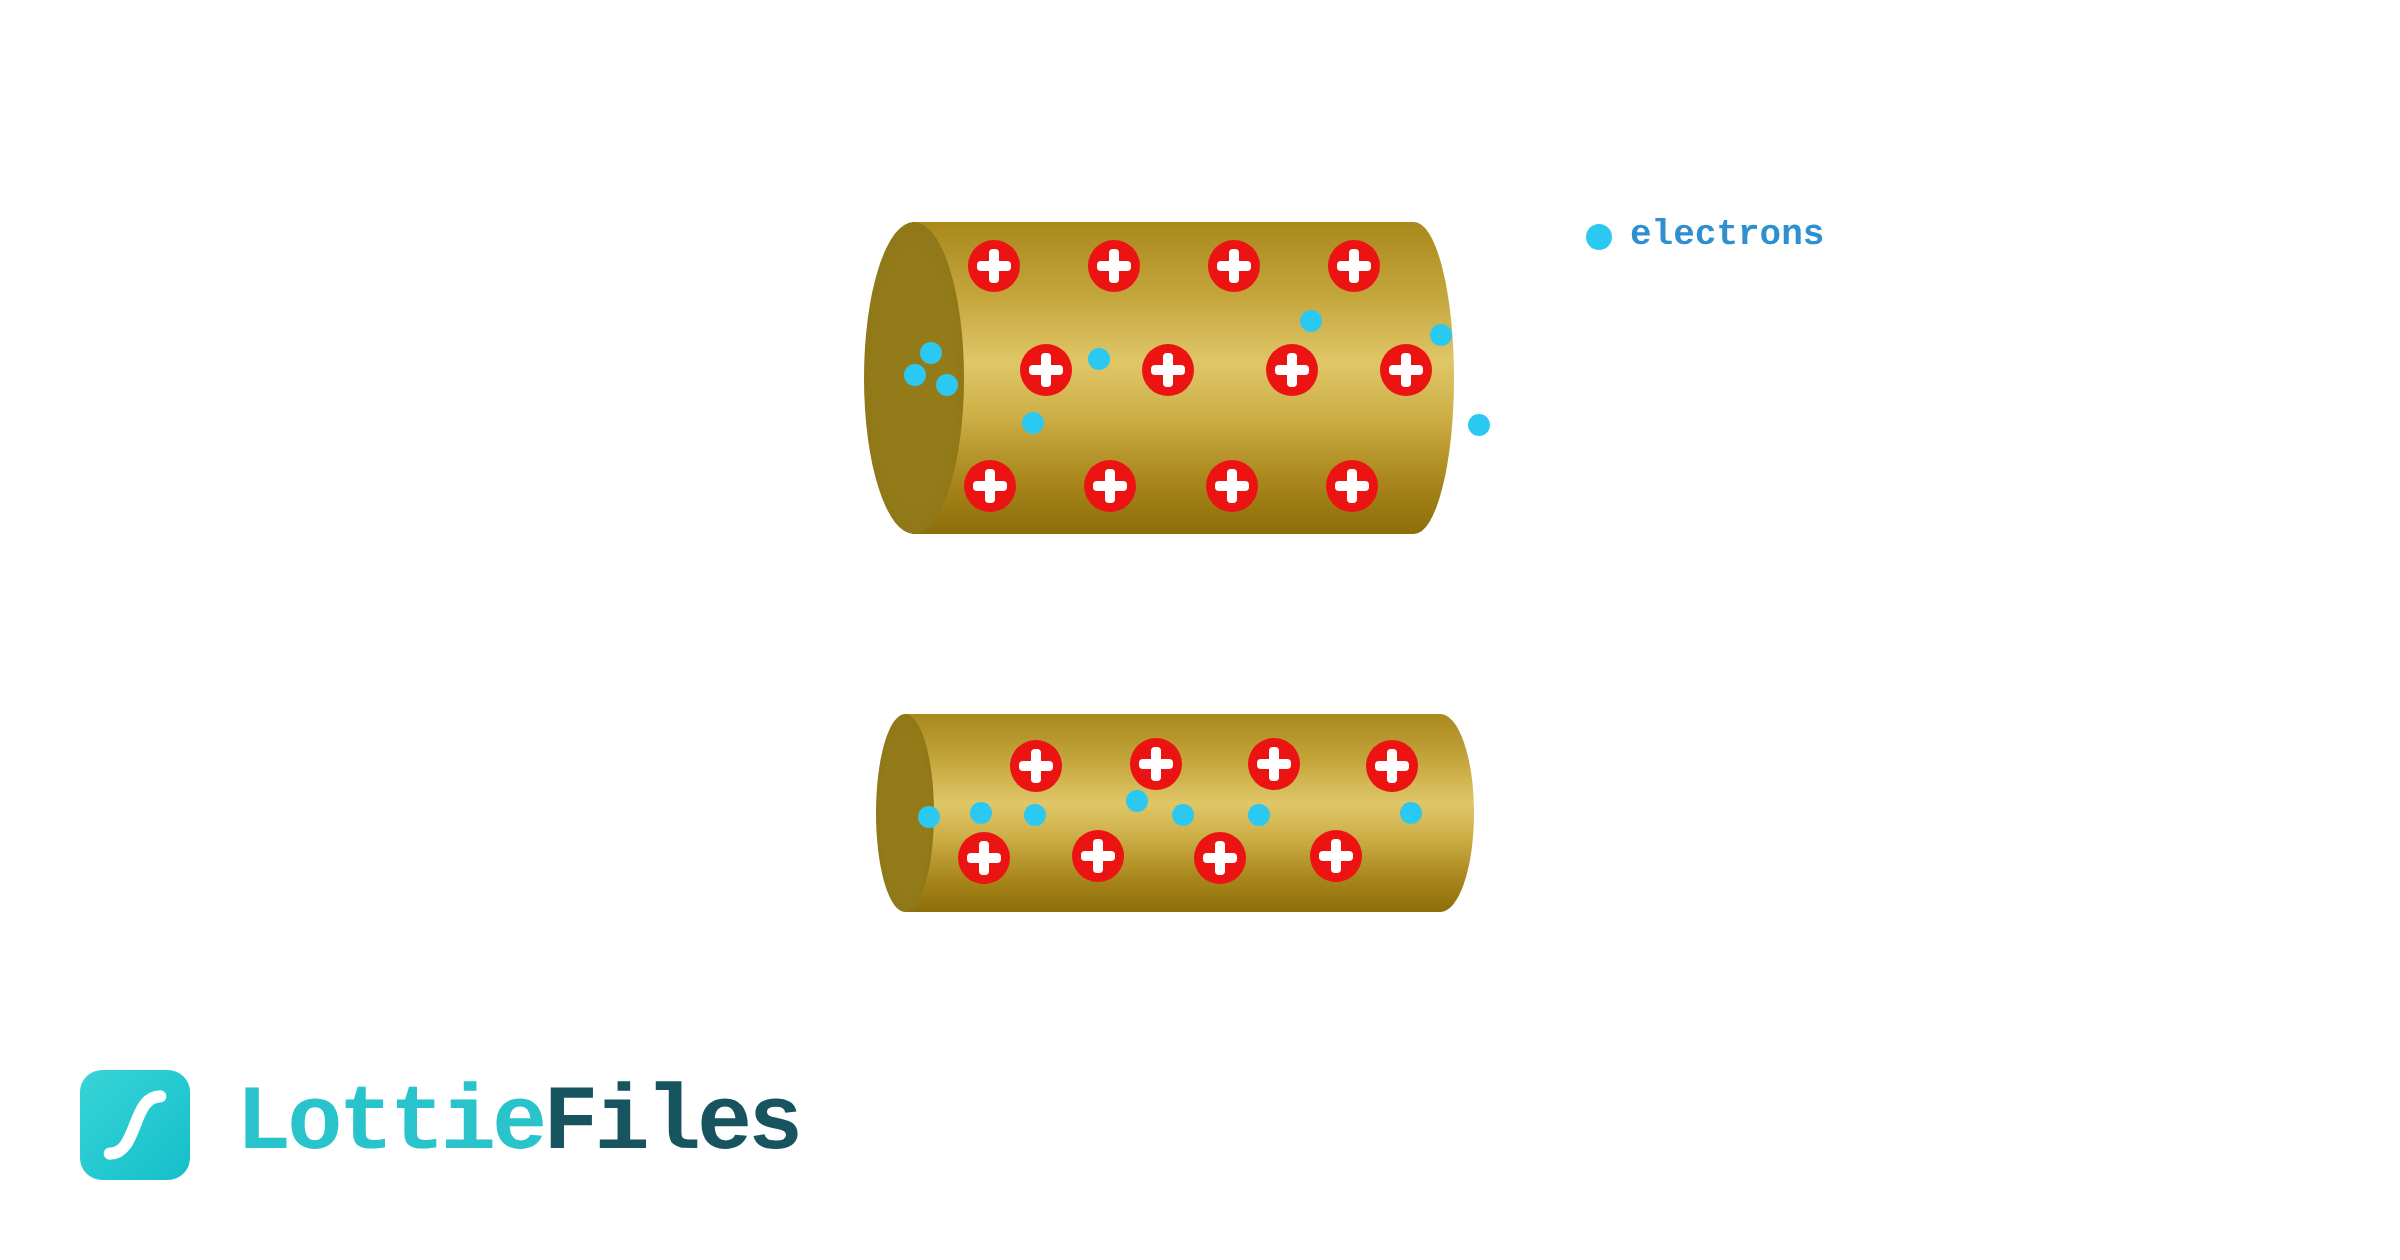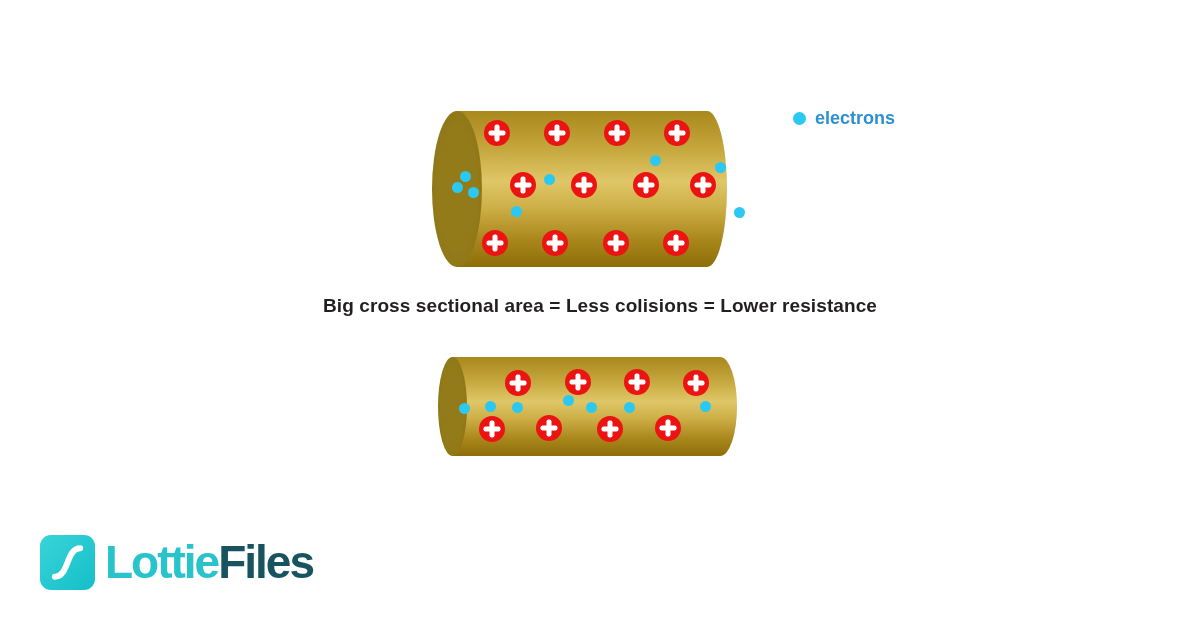--- a/index.html
+++ b/index.html
@@ -2,21 +2,21 @@
 <html style="--ion: #ec1313; --ion-symbol: #ffffff; --electron: #2bc9f2; --legend-text: #2e90d0; --caption-text: #231f20; --wire-cap: #897213; --brand-primary: #29c3cc; --brand-secondary: #17545f;"><head>
 <meta charset="utf-8">
 <style>
   html, body { margin: 0; padding: 0; background: #ffffff; }
   .canvas {
     position: relative;
     width: 1200px;
     height: 630px;
     background: #ffffff;
     overflow: hidden;
-    font-family: Liberation Sans, sans-serif;
+    font-family: Liberation Mono, monospace;
   }
 
   
   .wire-body {
     position: absolute;
     background: linear-gradient(180deg,
       #a9881c 0%, #c6a83f 25%, #dfc667 45%,
       #cdaf47 62%, #a8861b 83%, #8e6e0a 100%);
   }
   .wire-body.big {
@@ -56,21 +56,21 @@
   .caption {
     position: absolute; left: 0; width: 100%;
     text-align: center; font-weight: bold; font-size: 19px;
     color: var(--caption-text, #231f20);
     letter-spacing: 0.1px;
   }
   .caption.big { top: 295px; }
   .caption.small { top: 483px; }
 
   
-  .brand { position: absolute; left: 40px; top: 535px; display: flex; align-items: center; gap: 10px; }
+  .brand { position: absolute; left: 40px; top: 535px; display: flex; align-items: center; gap: 23px; }
   .brand-mark {
     width: 55px; height: 55px; border-radius: 11px;
     background: linear-gradient(135deg, #38d4d8 0%, #14bfc9 100%);
     display: flex; align-items: center; justify-content: center;
   }
   .brand-mark svg { display: block; width: 55px; height: 55px; }
   .brand-text {
     font-size: 46px; font-weight: bold; letter-spacing: -2px;
     line-height: 55px; white-space: nowrap;
   }
@@ -124,21 +124,20 @@
       <div class="electron" style="left: 585.5px; top: 401.5px; width: 11px; height: 11px;"></div>
       <div class="electron" style="left: 623.5px; top: 401.5px; width: 11px; height: 11px;"></div>
       <div class="electron" style="left: 699.5px; top: 400.5px; width: 11px; height: 11px;"></div>
     </div>
 
   <div class="legend">
     <span class="legend-dot"></span>
     <span class="legend-label">electrons</span>
   </div>
 
-  <div class="caption big">Big cross sectional area = Less colisions = Lower resistance</div>
 
   <div class="brand">
     <span class="brand-mark">
       <svg viewBox="0 0 100 100" aria-hidden="true">
         <path d="M 27 76 C 53 76 47 24 73 24" fill="none" stroke="#ffffff" stroke-width="11" stroke-linecap="round"></path>
       </svg>
     </span>
     <span class="brand-text">
       <span class="p1">Lottie</span><span class="p2">Files</span>
     </span>

